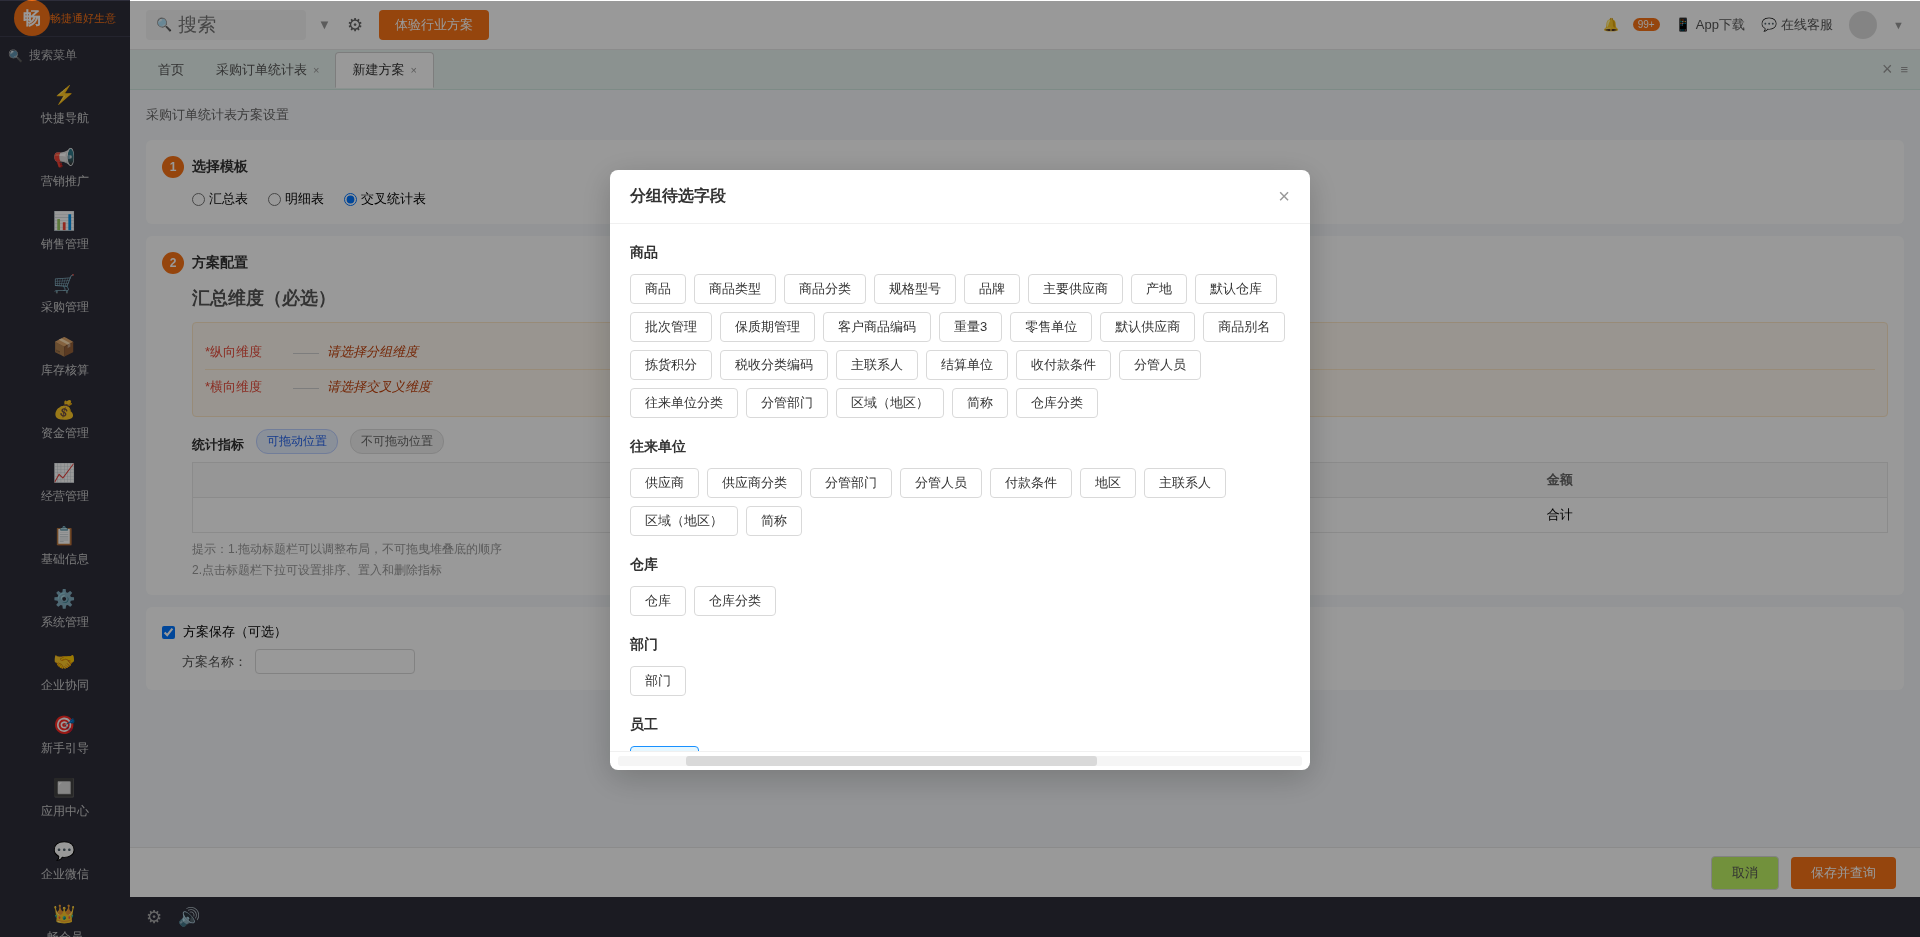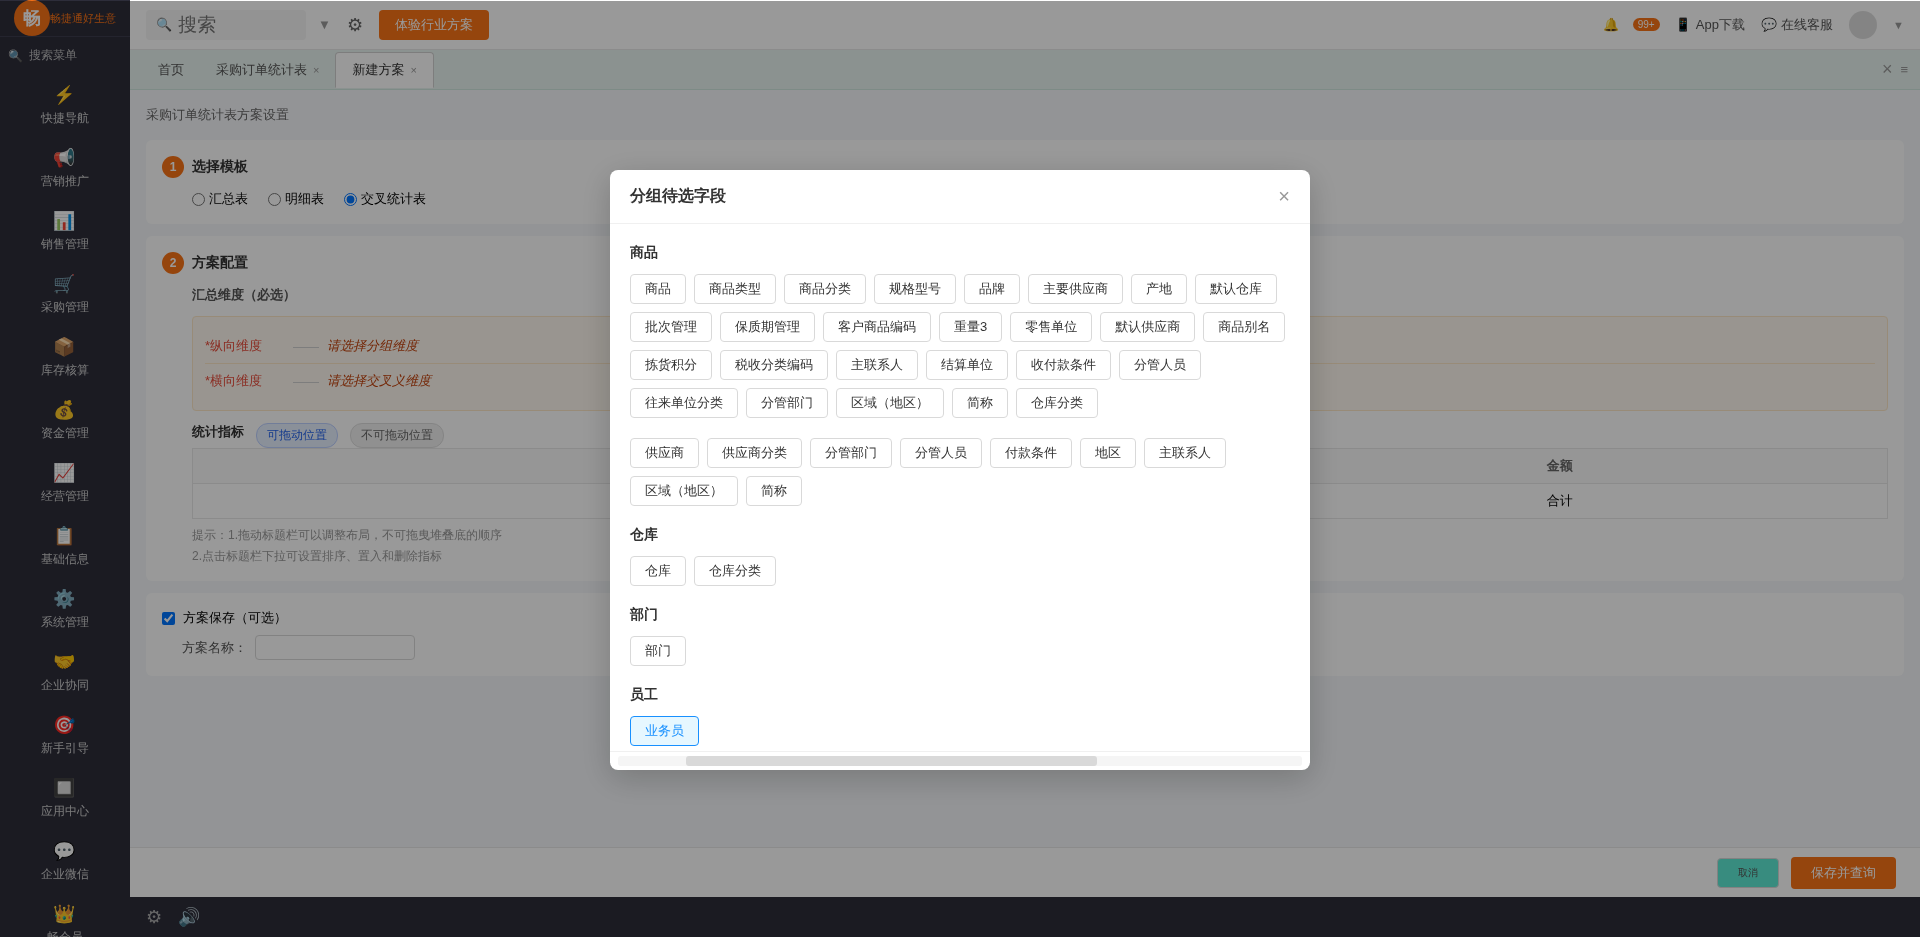--- a/index.html
+++ b/index.html
@@ -72,35 +72,35 @@
 
     
     .table-area { background: #fff9f0; border: 1px solid #fde8c8; border-radius: 4px; padding: 12px; margin-top: 12px; }
     .dim-row { display: flex; align-items: center; gap: 4px; padding: 8px 0; border-bottom: 1px solid #fde8c8; }
     .dim-label { font-size: 13px; color: #e67e22; min-width: 80px; }
     .dim-value { font-size: 13px; color: #c2410c; font-style: italic; }
     .required { color: #e74c3c; }
 
     
     .indicator-section { margin-top: 12px; }
-    .indicator-header { display: flex; align-items: flex-start; gap: 12px; margin-bottom: 0; }
+    .indicator-header { display: flex; align-items: flex-end; gap: 12px; margin-bottom: 8px; }
     .indicator-title { font-size: 13px; color: #333; font-weight: bold; }
     .tag { padding: 3px 10px; border-radius: 12px; font-size: 12px; cursor: pointer; }
     .tag-blue { background: #e6f0ff; color: #2563eb; border: 1px solid #bdd0ff; }
     .tag-gray { background: #f0f0f0; color: #666; border: 1px solid #ddd; }
 
     
     .stats-table { width: 100%; border-collapse: collapse; }
     .stats-table th, .stats-table td { border: 1px solid #e8e8e8; padding: 8px 12px; font-size: 13px; text-align: center; }
     .stats-table th { background: #fafafa; color: #666; }
     .stats-table .select-cell { display: flex; align-items: center; gap: 4px; justify-content: center; }
 
     
     .bottombar { height: 50px; background: white; border-top: 1px solid #e8e8e8; display: flex; align-items: center; justify-content: flex-end; padding: 0 24px; gap: 12px; }
-    .btn-cancel { padding: 7px 20px; border: 1px solid #d9d9d9; border-radius: 4px; background: #5eead4; cursor: pointer; font-size: 10px; color: #555; }
+    .btn-cancel { padding: 7px 20px; border: 1px solid #d9d9d9; border-radius: 4px; background: #bef264; cursor: pointer; font-size: 13px; color: #555; }
     .btn-save { padding: 7px 20px; border: none; border-radius: 4px; background: #f97316; color: white; cursor: pointer; font-size: 13px; }
 
     
     .footerbar { height: 40px; background: #2d2d3a; display: flex; align-items: center; padding: 0 16px; gap: 16px; }
     .footerbar-icon { color: #aaa; font-size: 18px; cursor: pointer; }
 
     
     .modal-overlay {
       position: fixed; top: 1px; left: 0; width: 100%; height: 100%; background: rgba(0,0,0,0.4); z-index: 100; display: flex; align-items: center; justify-content: center;
     }
@@ -266,21 +266,21 @@
       </div>
     </div>
 
     <div class="config-panel">
       <div class="step-label">
         <div class="step-num">2</div>
         <span>方案配置</span>
       </div>
 
       <div style="margin-left:30px;">
-        <div style="font-size:13px;color:#555;margin-bottom:8px;font-weight:bold;">汇总维度（必选）</div>
+        <div style="font-size:18px;color:#555;margin-bottom:8px;font-weight:bold;">汇总维度（必选）</div>
 
         <div class="table-area">
           <div class="dim-row">
             <span class="dim-label required">*纵向维度</span>
             <span style="color:#ccc;margin:0 4px;">——</span>
             <span class="dim-value" style="cursor:pointer;">请选择分组维度</span>
           </div>
           <div class="dim-row" style="border-bottom:none;">
             <span class="dim-label required">*横向维度</span>
             <span style="color:#ccc;margin:0 4px;">——</span>
@@ -376,20 +376,21 @@
           <span class="field-chip">分管人员</span>
           <span class="field-chip">往来单位分类</span>
           <span class="field-chip">分管部门</span>
           <span class="field-chip">区域（地区）</span>
           <span class="field-chip">简称</span>
           <span class="field-chip">仓库分类</span>
         </div>
       </div>
 
       <div class="field-section">
+        <div class="field-section-title">往来单位</div>
         <div class="field-grid">
           <span class="field-chip">供应商</span>
           <span class="field-chip">供应商分类</span>
           <span class="field-chip">分管部门</span>
           <span class="field-chip">分管人员</span>
           <span class="field-chip">付款条件</span>
           <span class="field-chip">地区</span>
           <span class="field-chip">主联系人</span>
           <span class="field-chip">区域（地区）</span>
           <span class="field-chip">简称</span>

